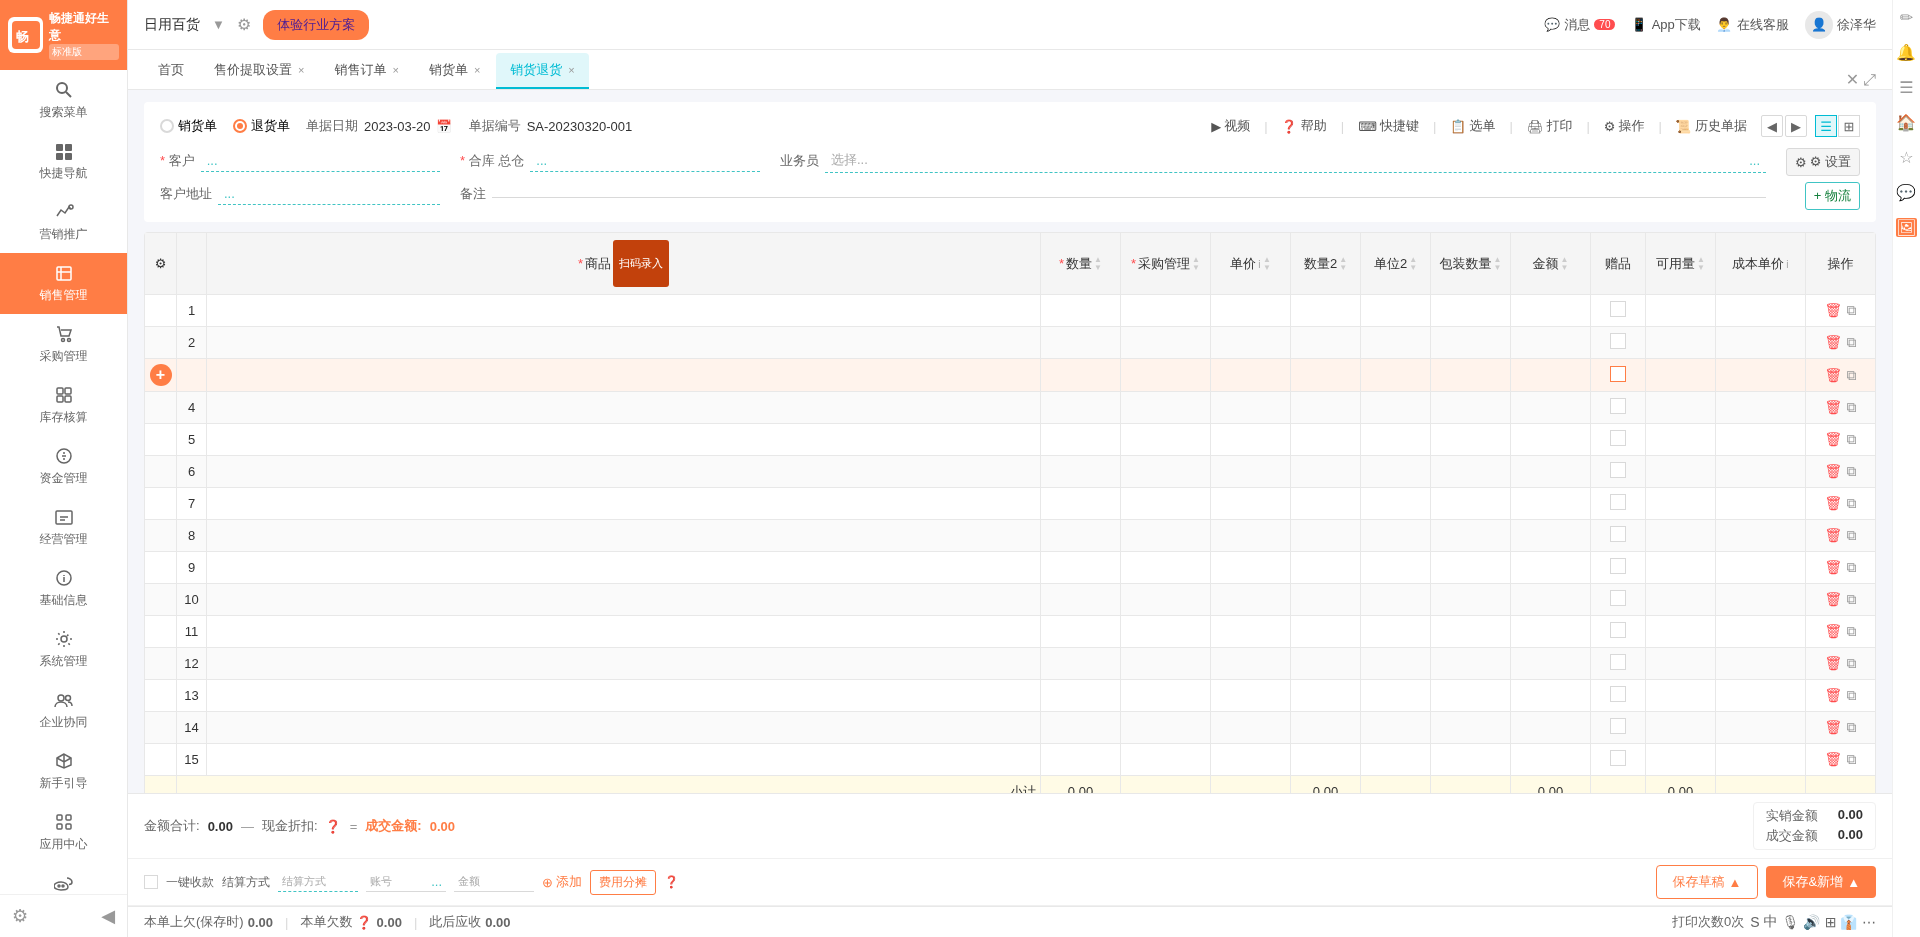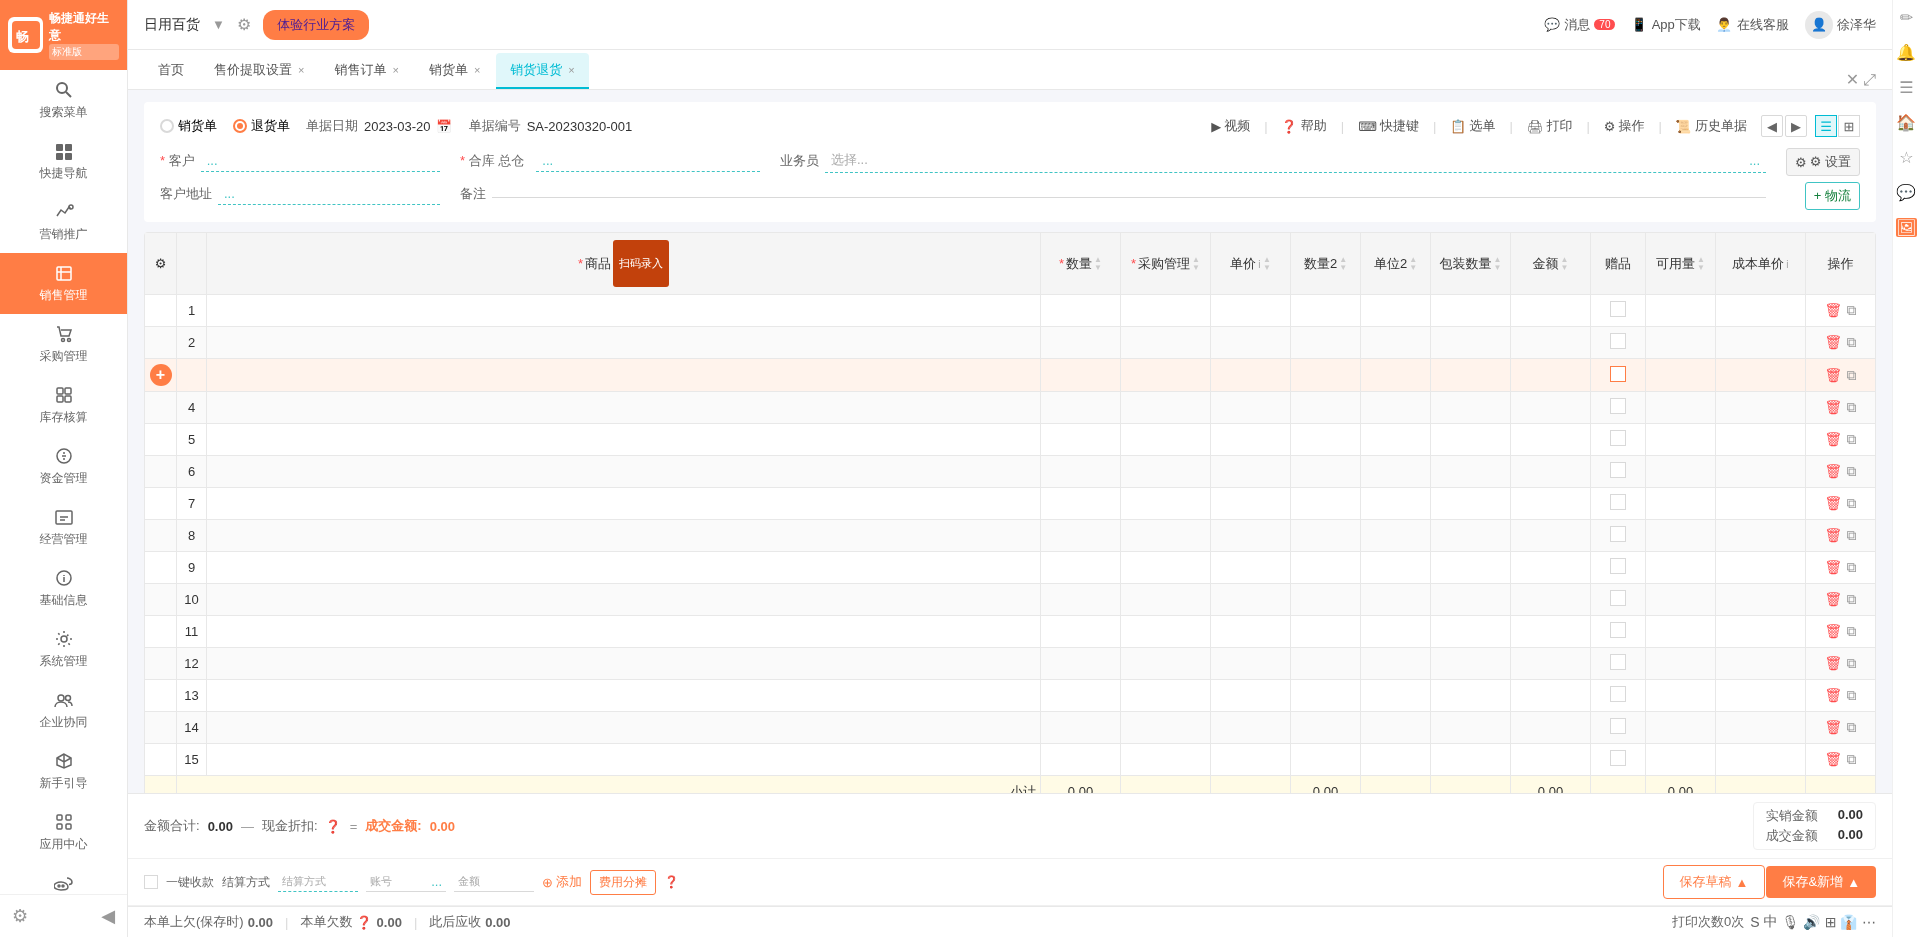--- a/index.html
+++ b/index.html
@@ -387,21 +387,21 @@
 
         <div style="display:flex;align-items:flex-start;gap:0;width:100%;">
           <div style="flex:1;display:flex;flex-direction:column;gap:10px;">
             <div style="display:flex;align-items:center;gap:20px;">
               <div style="display:flex;align-items:center;gap:6px;min-width:280px;">
                 <span class="form-label required">客户</span>
                 <div class="form-input dotted" style="flex:1;min-width:200px;">
                   <span style="color:#40c4c4;">...</span>
                 </div>
               </div>
-              <div style="display:flex;align-items:center;gap:12px;min-width:300px;">
+              <div style="display:flex;align-items:center;gap:6px;min-width:300px;">
                 <span class="form-label required">
                   <span>合库  总仓</span>
                 </span>
                 <div class="form-input dotted" style="flex:1;min-width:200px;">
                   <span style="color:#40c4c4;">...</span>
                 </div>
               </div>
               <div style="display:flex;align-items:center;gap:6px;flex:1;">
                 <span class="form-label">业务员</span>
                 <div class="form-input dotted" style="flex:1;">
@@ -849,21 +849,21 @@
         <div class="form-input" style="min-width:80px;font-size:12px;padding:2px 4px;border-bottom:1px solid #d9d9d9;">
           <span style="color:#aaa;font-size:11px;">金额</span>
         </div>
         <div class="add-tag">
           <span>⊕</span>
           <span>添加</span>
         </div>
         <button class="fee-btn">费用分摊</button>
         <span class="info-icon">❓</span>
 
-        <div style="margin-left:auto;display:flex;gap:1px;align-items:center;">
+        <div style="margin-left:auto;display:flex;gap:8px;align-items:center;">
           <button class="save-draft-btn">
             <span>保存草稿</span>
             <span>▲</span>
           </button>
           <button class="save-new-btn">
             <span>保存&amp;新增</span>
             <span>▲</span>
           </button>
         </div>
       </div>

